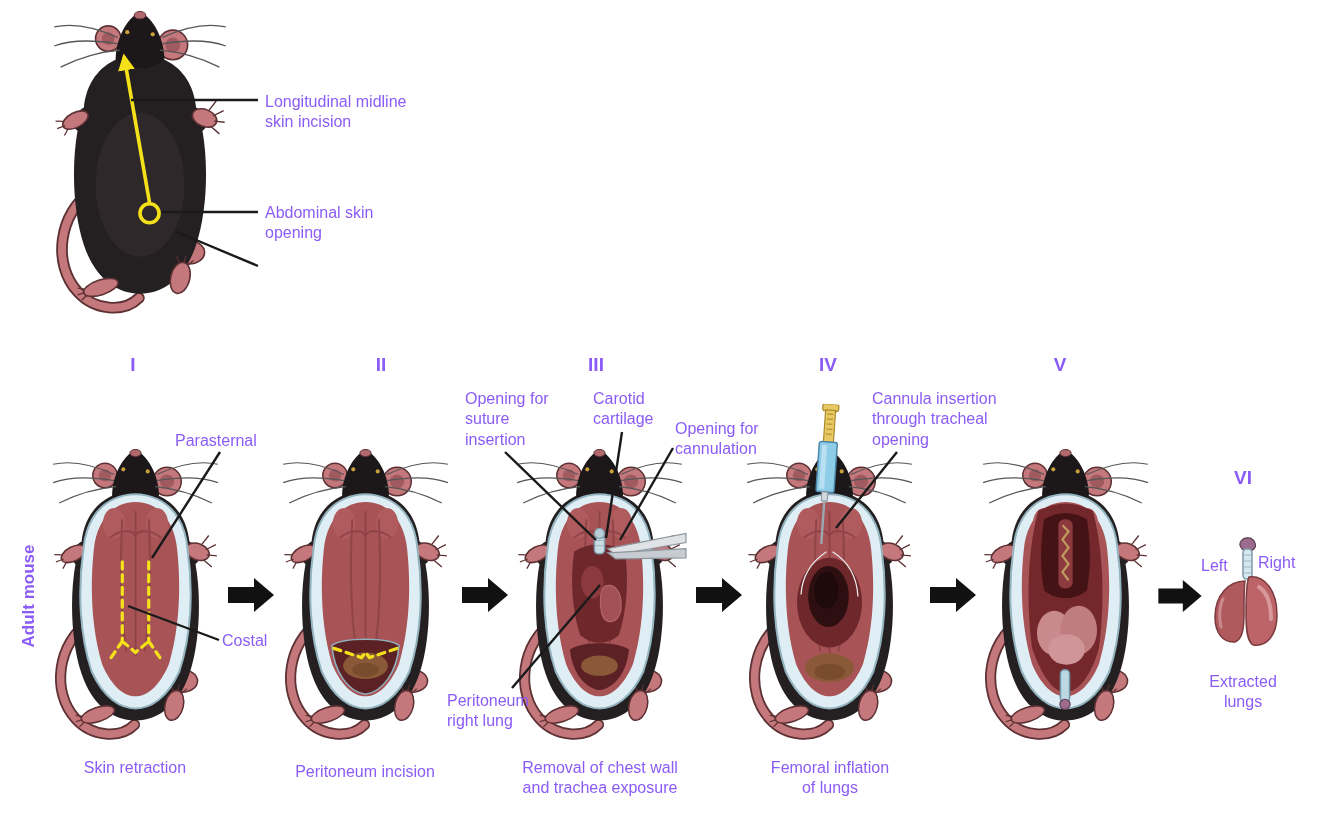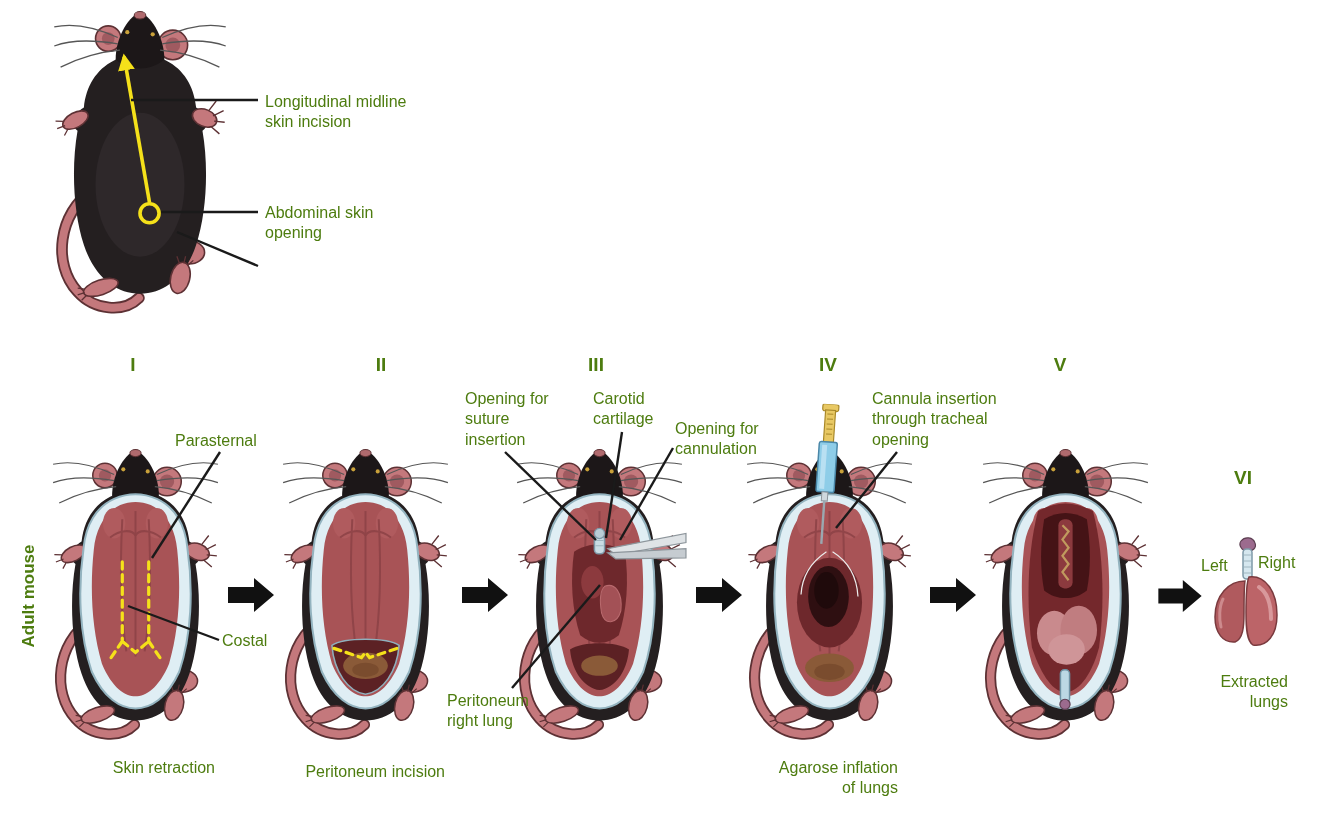--- a/index.html
+++ b/index.html
@@ -1,19 +1,19 @@
 <!DOCTYPE html>
 <html><head>
 <meta charset="utf-8">
 <style>
   html,body{margin:0;padding:0;background:#ffffff;}
   #canvas{position:relative;width:1320px;height:824px;background:#ffffff;overflow:hidden;
-          font-family:"Liberation Sans",sans-serif;color:#4d7c0f;}
+          font-family:"Liberation Sans",sans-serif;color:#8b5cf6;}
   .label{position:absolute;font-size:16px;line-height:1.28;z-index:6;}
-  .caption{position:absolute;font-size:16px;line-height:1.28;text-align:right;z-index:6;}
+  .caption{position:absolute;font-size:16px;line-height:1.28;text-align:center;z-index:6;}
   .numeral{position:absolute;font-size:19px;font-weight:bold;text-align:center;width:60px;z-index:6;}
   .rowlabel{position:absolute;left:-27px;top:585px;width:114px;height:22px;text-align:center;
             font-size:17px;font-weight:bold;transform:rotate(-90deg);z-index:6;}
   .mouse{position:absolute;z-index:2;}
   .overlaysvg{position:absolute;z-index:4;}
   #leaders{position:absolute;left:0;top:0;z-index:5;pointer-events:none;}
   .step-arrow{position:absolute;z-index:3;}
 </style>
 </head>
 <body>
@@ -201,21 +201,22 @@
   <div class="label" style="left:465px;top:389px;width:84px">Opening for suture insertion</div>
   <div class="label" style="left:593px;top:389px;width:72px">Carotid cartilage</div>
   <div class="label" style="left:675px;top:419px;width:100px">Opening for cannulation</div>
   <div class="label" style="left:447px;top:691px;width:90px">Peritoneum right lung</div>
   <div class="label" style="left:872px;top:389px;width:140px">Cannula insertion through tracheal opening</div>
   <div class="label" style="left:1201px;top:556px">Left</div>
   <div class="label" style="left:1258px;top:553px">Right</div>
 
   <div class="caption" style="left:55px;top:758px;width:160px">Skin retraction</div>
   <div class="caption" style="left:285px;top:762px;width:160px">Peritoneum incision</div>
-  <div class="caption" style="left:762px;top:758px;width:136px">Agarose inflation of lungs</div>
+  <div class="caption" style="left:512px;top:758px;width:176px">Removal of chest wall and trachea exposure</div>
+  <div class="caption" style="left:762px;top:758px;width:136px">Femoral inflation of lungs</div>
   <div class="caption" style="left:1198px;top:672px;width:90px">Extracted lungs</div>
 
   <svg id="leaders" width="1320" height="824" viewBox="0 0 1320 824">
     <g stroke="#1a1a1a" stroke-width="2.4" fill="none">
       <line x1="131" y1="100" x2="258" y2="100"></line>
       <line x1="161" y1="212" x2="258" y2="212"></line>
       <line x1="177" y1="232" x2="258" y2="266"></line>
       <line x1="220" y1="452" x2="152" y2="558"></line>
       <line x1="128" y1="606" x2="219" y2="640"></line>
       <line x1="505" y1="452" x2="596" y2="540"></line>

